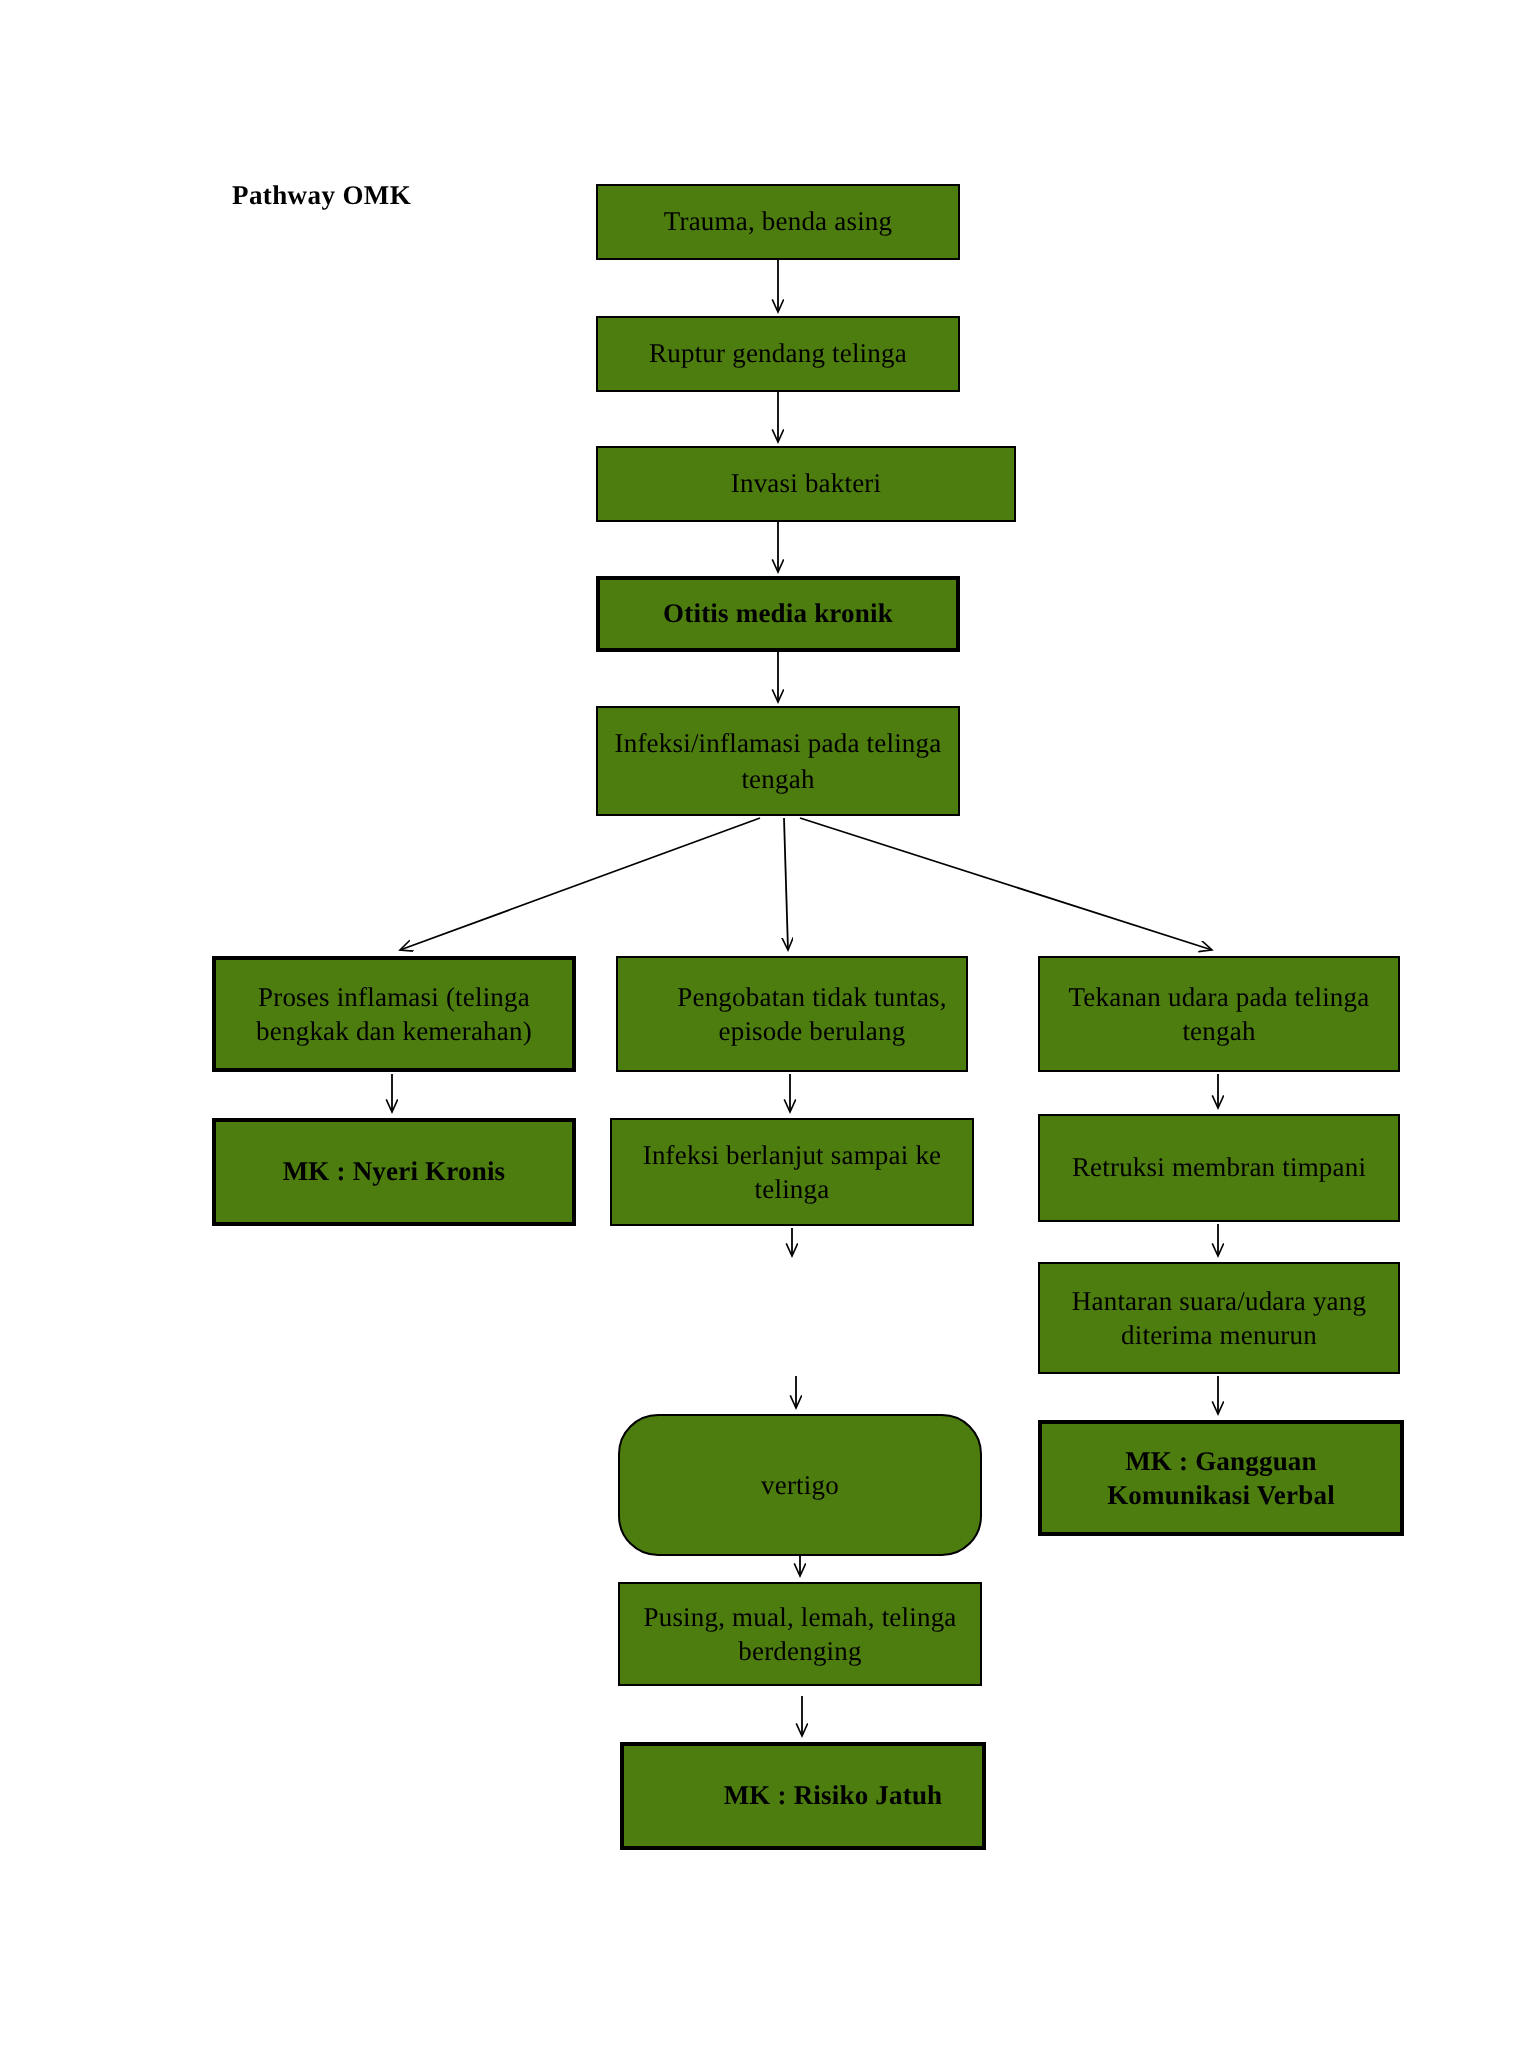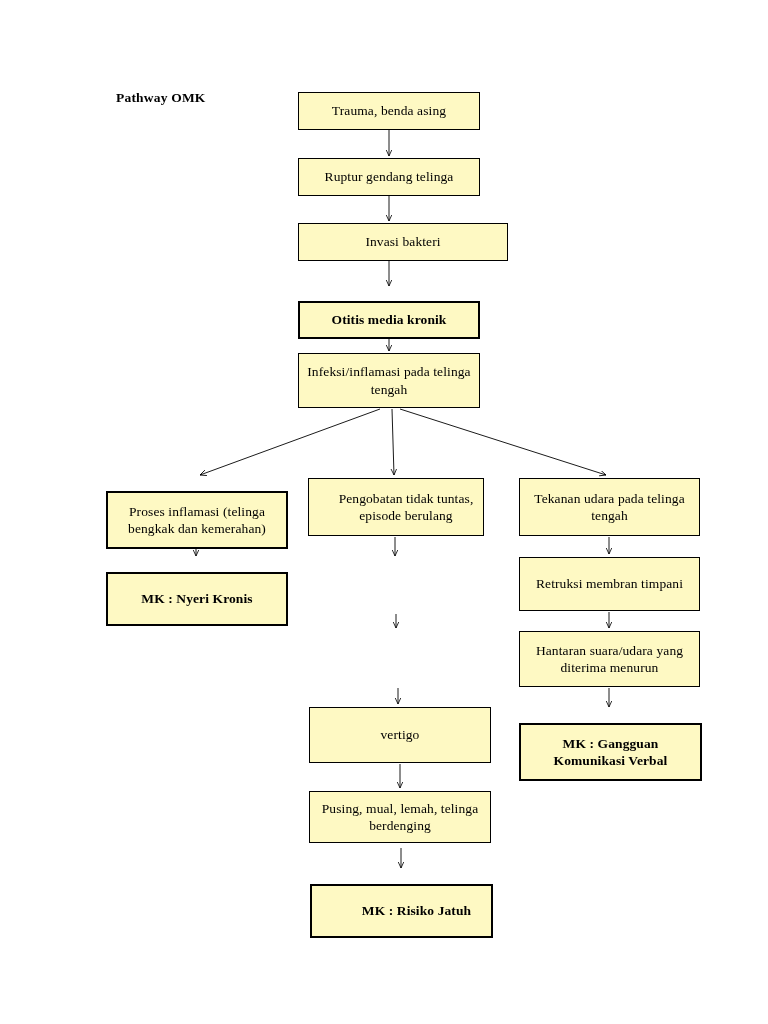--- a/index.html
+++ b/index.html
@@ -27,34 +27,33 @@
     left: 0;
     top: 0;
     width: 768px;
     height: 1024px;
     pointer-events: none;
   }
   .node {
     position: absolute;
     box-sizing: border-box;
     border: 1px solid #000000;
-    background: #fef9c3;
+    background: #4d7c0f;
     display: flex;
     align-items: center;
     justify-content: center;
     text-align: center;
     font-size: 13.5px;
     line-height: 1.28;
     padding: 2px 6px;
     letter-spacing: 0.1px;
   }
   .node.bold {
     font-weight: bold;
     border-width: 2px;
-    margin-top: 13px;
   }
   .title {
     position: absolute;
     font-weight: bold;
     font-size: 13.5px;
     letter-spacing: 0.2px;
   }
 </style>
 </head>
 <body>
@@ -93,23 +92,24 @@
   <div class="node" style="left:298px; top:158px; width:182px; height:38px;">Ruptur gendang telinga</div>
   <div class="node" style="left:298px; top:223px; width:210px; height:38px;">Invasi bakteri</div>
   <div class="node bold" style="left:298px; top:288px; width:182px; height:38px;">Otitis media kronik</div>
   <div class="node" style="left:298px; top:353px; width:182px; height:55px;">Infeksi/inflamasi pada telinga tengah</div>
 
   <div class="node bold" style="left:106px; top:478px; width:182px; height:58px; font-weight:normal; border-width:2px;">Proses inflamasi (telinga bengkak dan kemerahan)</div>
   <div class="node" style="left:308px; top:478px; width:176px; height:58px;padding-left:26px;">Pengobatan tidak tuntas, episode berulang</div>
   <div class="node" style="left:519px; top:478px; width:181px; height:58px;">Tekanan udara pada telinga tengah</div>
 
   <div class="node bold" style="left:106px; top:559px; width:182px; height:54px;">MK : Nyeri Kronis</div>
+  <div class="node" style="left:305px; top:559px; width:182px; height:54px;">Infeksi berlanjut sampai ke telinga</div>
   <div class="node" style="left:519px; top:557px; width:181px; height:54px;">Retruksi membran timpani</div>
 
   <div class="node" style="left:519px; top:631px; width:181px; height:56px;">Hantaran suara/udara yang diterima menurun</div>
 
-  <div class="node" style="left:309px; top:707px; width:182px; height:56px;">vertigo</div>
+  <div class="node" style="left:309px; top:707px; width:182px; height:71px;border-radius:20px;">vertigo</div>
   <div class="node bold" style="left:519px; top:710px; width:183px; height:58px;">MK : Gangguan Komunikasi Verbal</div>
 
   <div class="node" style="left:309px; top:791px; width:182px; height:52px;">Pusing, mual, lemah, telinga berdenging</div>
   <div class="node bold" style="left:310px; top:871px; width:183px; height:54px;padding-left:36px;">MK : Risiko Jatuh</div>
 
 </div>
 
 </body></html>

